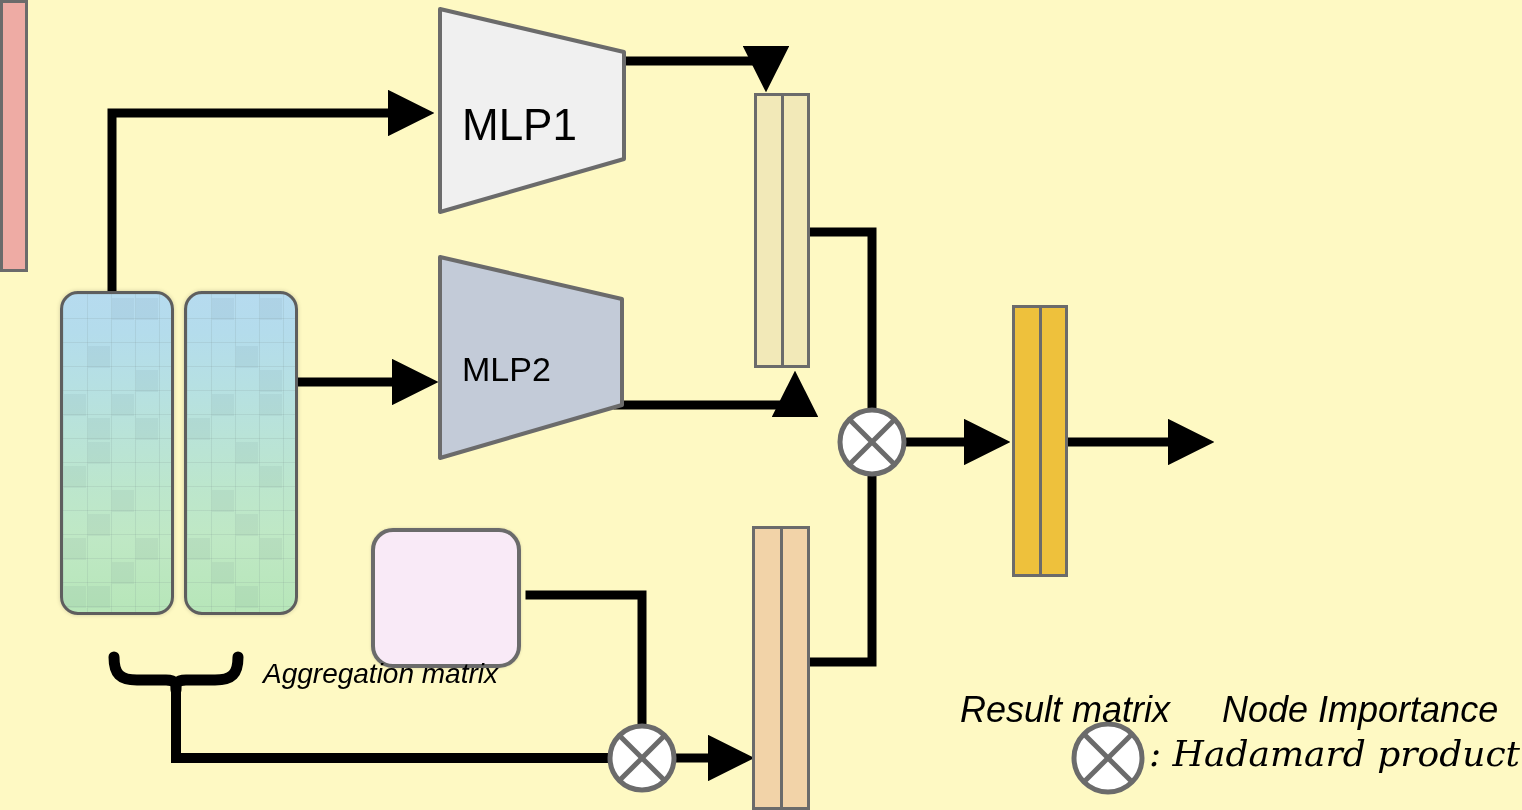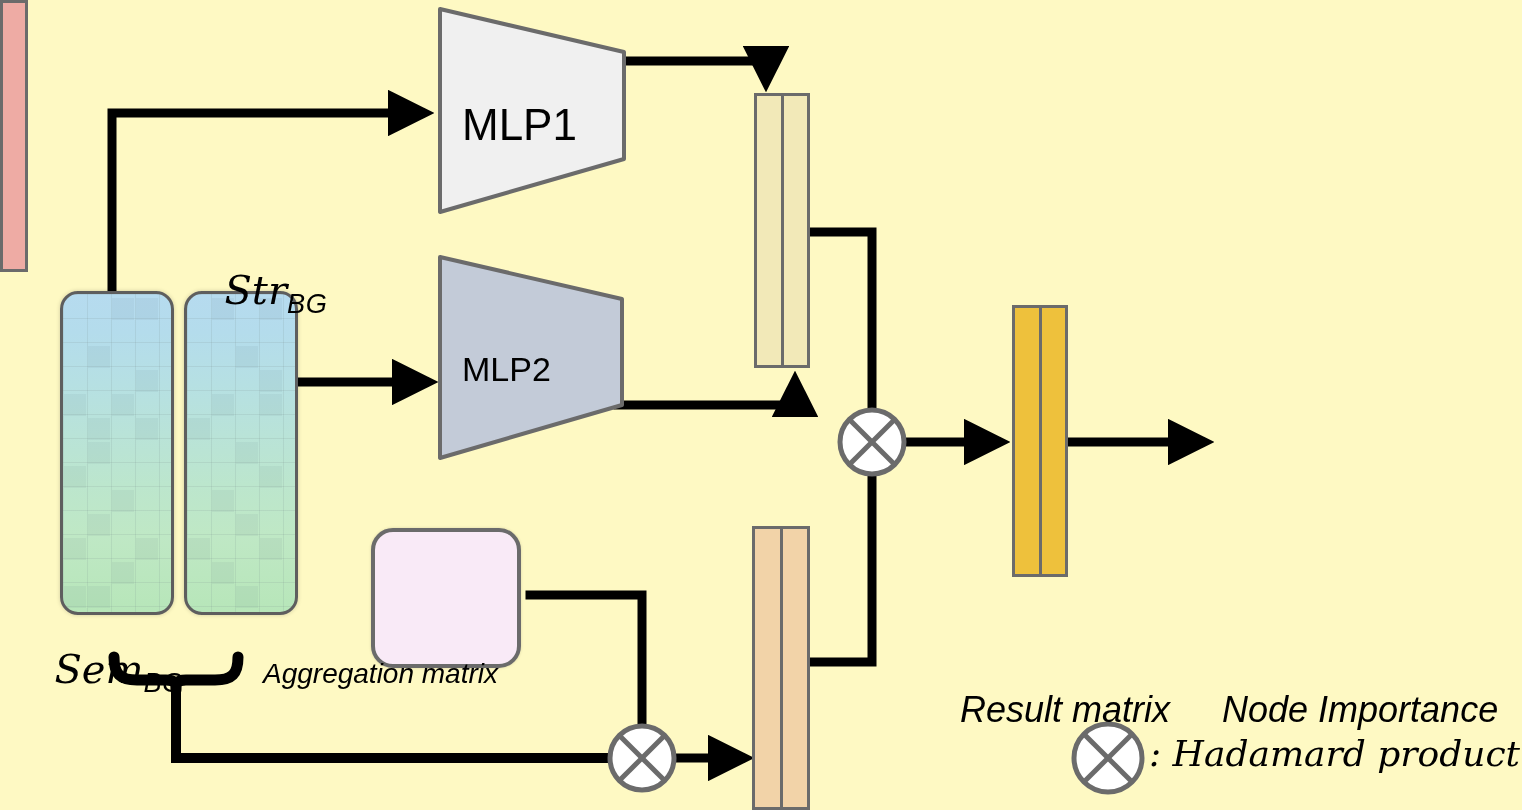--- a/index.html
+++ b/index.html
@@ -308,27 +308,21 @@
   </div>
 
   <div id="bar-pink-score" style="border:3px solid #6b6b6b; box-sizing:border-box;"></div>
 
   <div id="agg-matrix-box"></div>
 
   <div class="lbl lbl-sans" id="label-mlp1">MLP1</div>
 
   <div class="lbl lbl-sans" id="label-mlp2">MLP2</div>
 
-  <div class="lbl" id="label-str">
-    <span class="math-var">Str</span><span class="math-sub">BG</span>
-  </div>
-
-  <div class="lbl" id="label-sem">
-    <span class="math-var">Sem</span><span class="math-sub">BG</span>
-  </div>
+
 
   <div class="lbl lbl-sans-italic" id="label-aggmatrix">Aggregation matrix</div>
 
   <div class="lbl" id="label-result">
     <div class="lbl-sans-italic">Result matrix</div>
     
   </div>
 
   <div class="lbl" id="label-nis">
     <div class="lbl-sans-italic">Node Importance</div>

